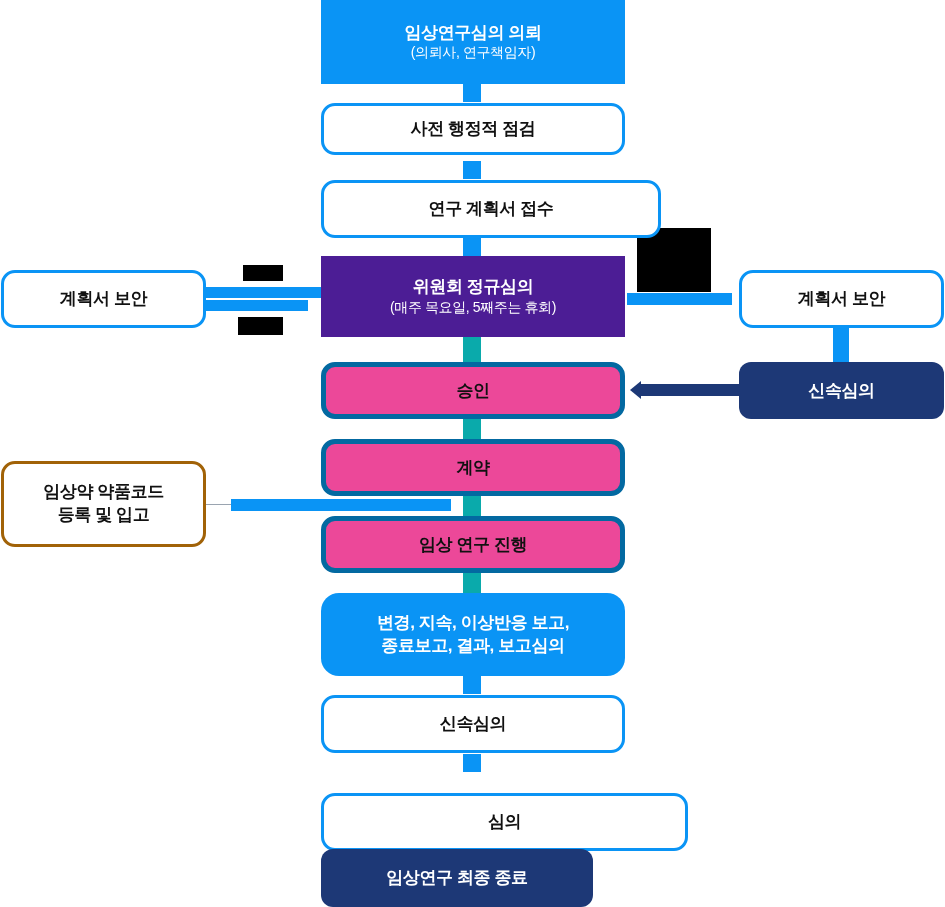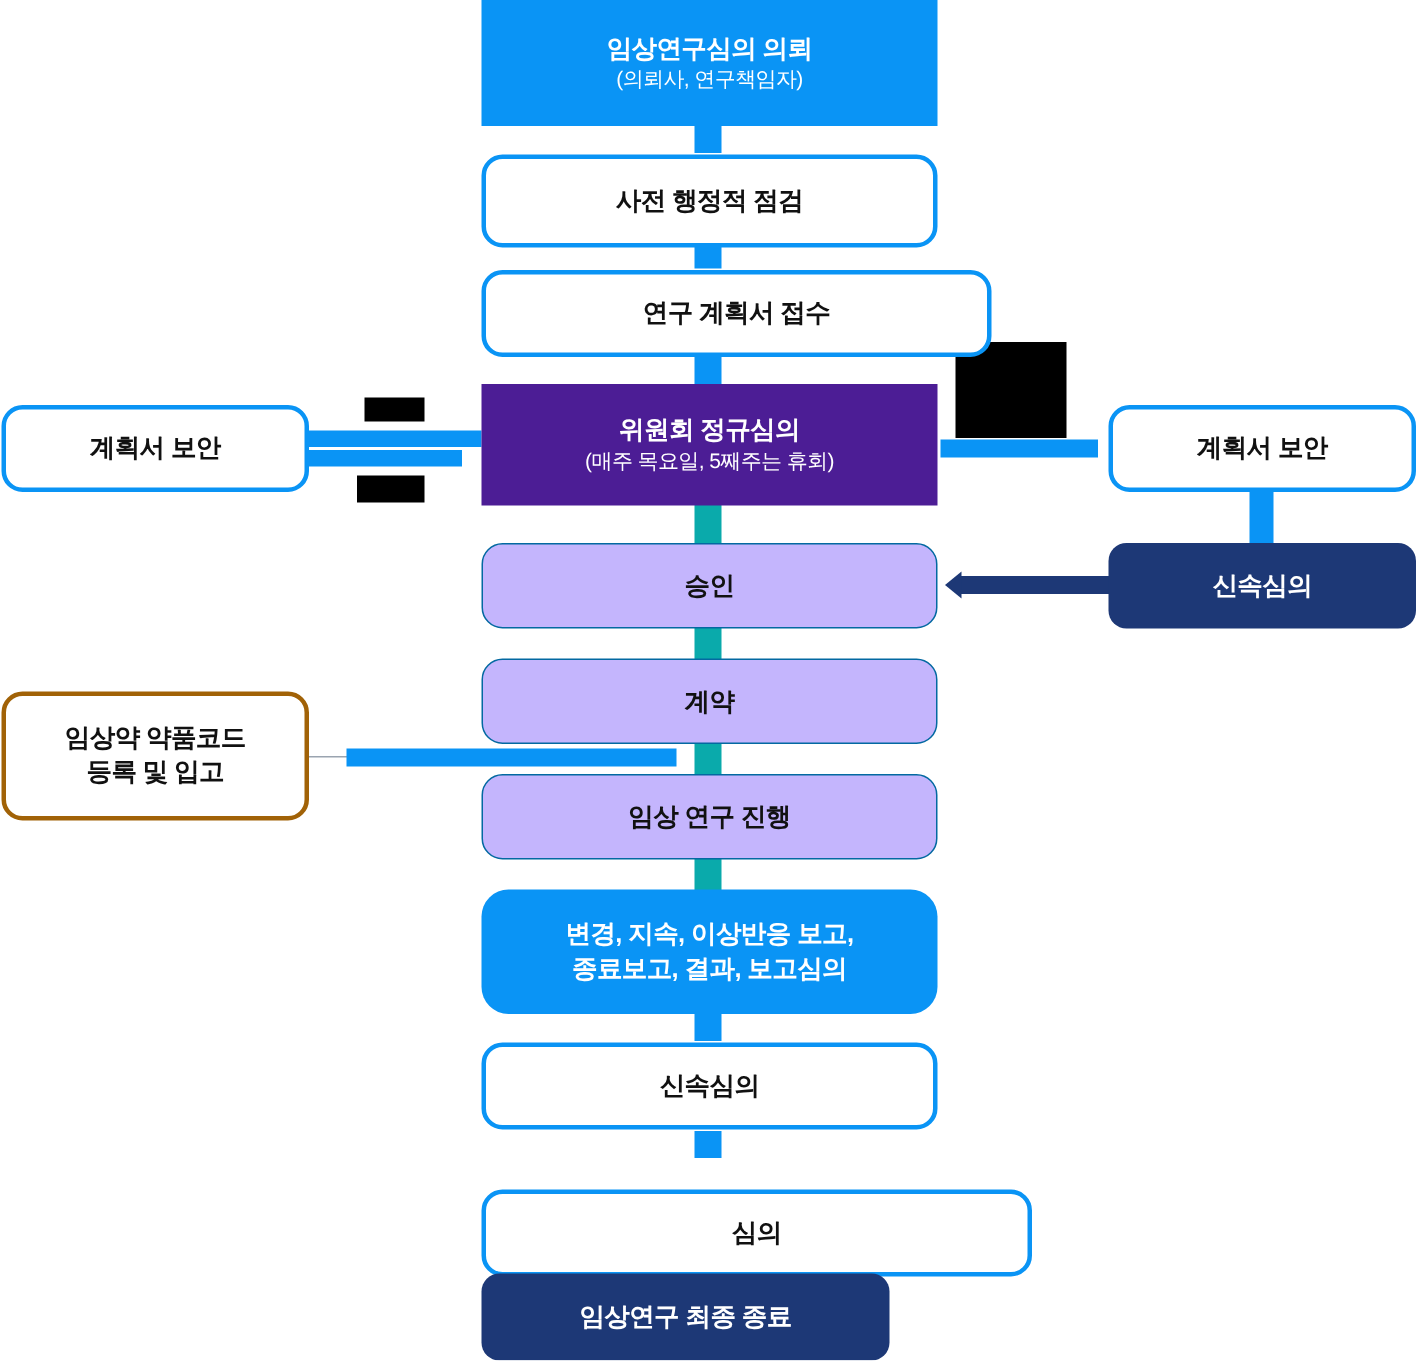--- a/index.html
+++ b/index.html
@@ -44,21 +44,21 @@
   .node .t1.two-line {
     white-space: pre-line;
     line-height: 1.35;
   }
 
   
   .fill-blue   { background: #0a94f5; color: #ffffff; border: none; }
   .fill-teal   { background: #4c1d95; color: #ffffff; border: none; }
   .fill-navy   { background: #1d3876; color: #ffffff; border: none; }
   .out-blue    { background: #ffffff; color: #111111; border: 3px solid #0a94f5; }
-  .out-teal    { background: #c4b5fd; color: #111111; border: 1px solid #0369a1; justify-content: center; }
+  .out-teal    { background: #ec4899; color: #111111; border: 5px solid #0369a1; justify-content: center; }
   .out-pink    { background: #ffffff; color: #111111; border: 3px solid #a16207; }
 
   .r-none  { border-radius: 0; }
   .r-md    { border-radius: 12px; }
   .r-lg    { border-radius: 14px; }
 
   
   .conn {
     position: absolute;
     box-sizing: border-box;
@@ -108,21 +108,21 @@
   <div class="arrowhead-left" style="left:630px; top:381px;"></div>
 
   <div class="conn c-grey" style="left:206px; top:504px; width:26px; height:1px;"></div>
   <div class="conn c-blue" style="left:231px; top:499px; width:220px; height:12px;"></div>
 
   <div class="node fill-blue r-none" style="left:321px; top:0px; width:304px; height:84px;">
     <span class="t1">임상연구심의 의뢰</span>
     <span class="t2">(의뢰사, 연구책임자)</span>
   </div>
 
-  <div class="node out-blue r-lg" style="left:321px; top:103px; width:304px; height:62px;">
+  <div class="node out-blue r-lg" style="left:321px; top:103px; width:304px; height:52px;">
     <span class="t1">사전 행정적 점검</span>
   </div>
 
   <div class="node out-blue r-lg" style="left:321px; top:180px; width:340px; height:58px;">
     <span class="t1">연구 계획서 접수</span>
   </div>
 
   <div class="node fill-teal r-none" style="left:321px; top:256px; width:304px; height:81px;">
     <span class="t1">위원회 정규심의</span>
     <span class="t2">(매주 목요일, 5째주는 휴회)</span>

